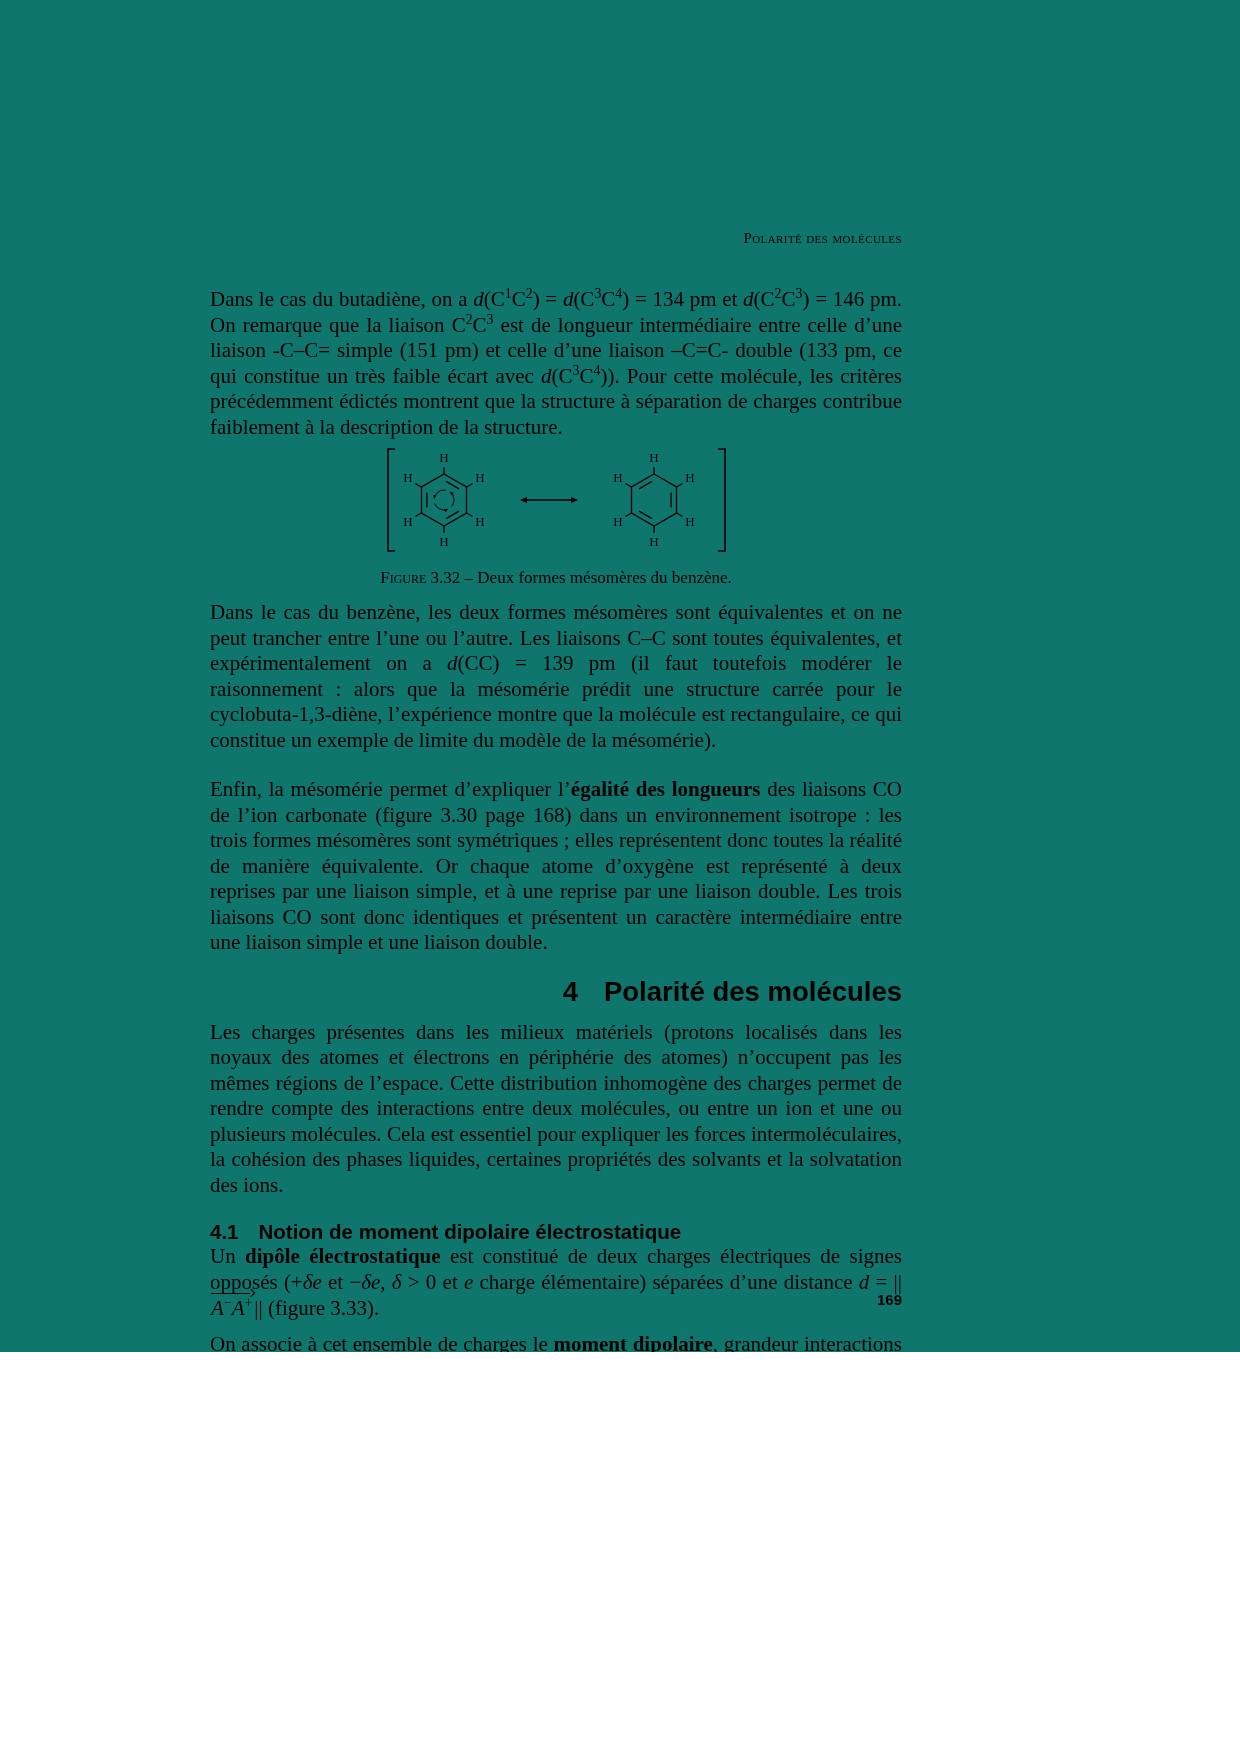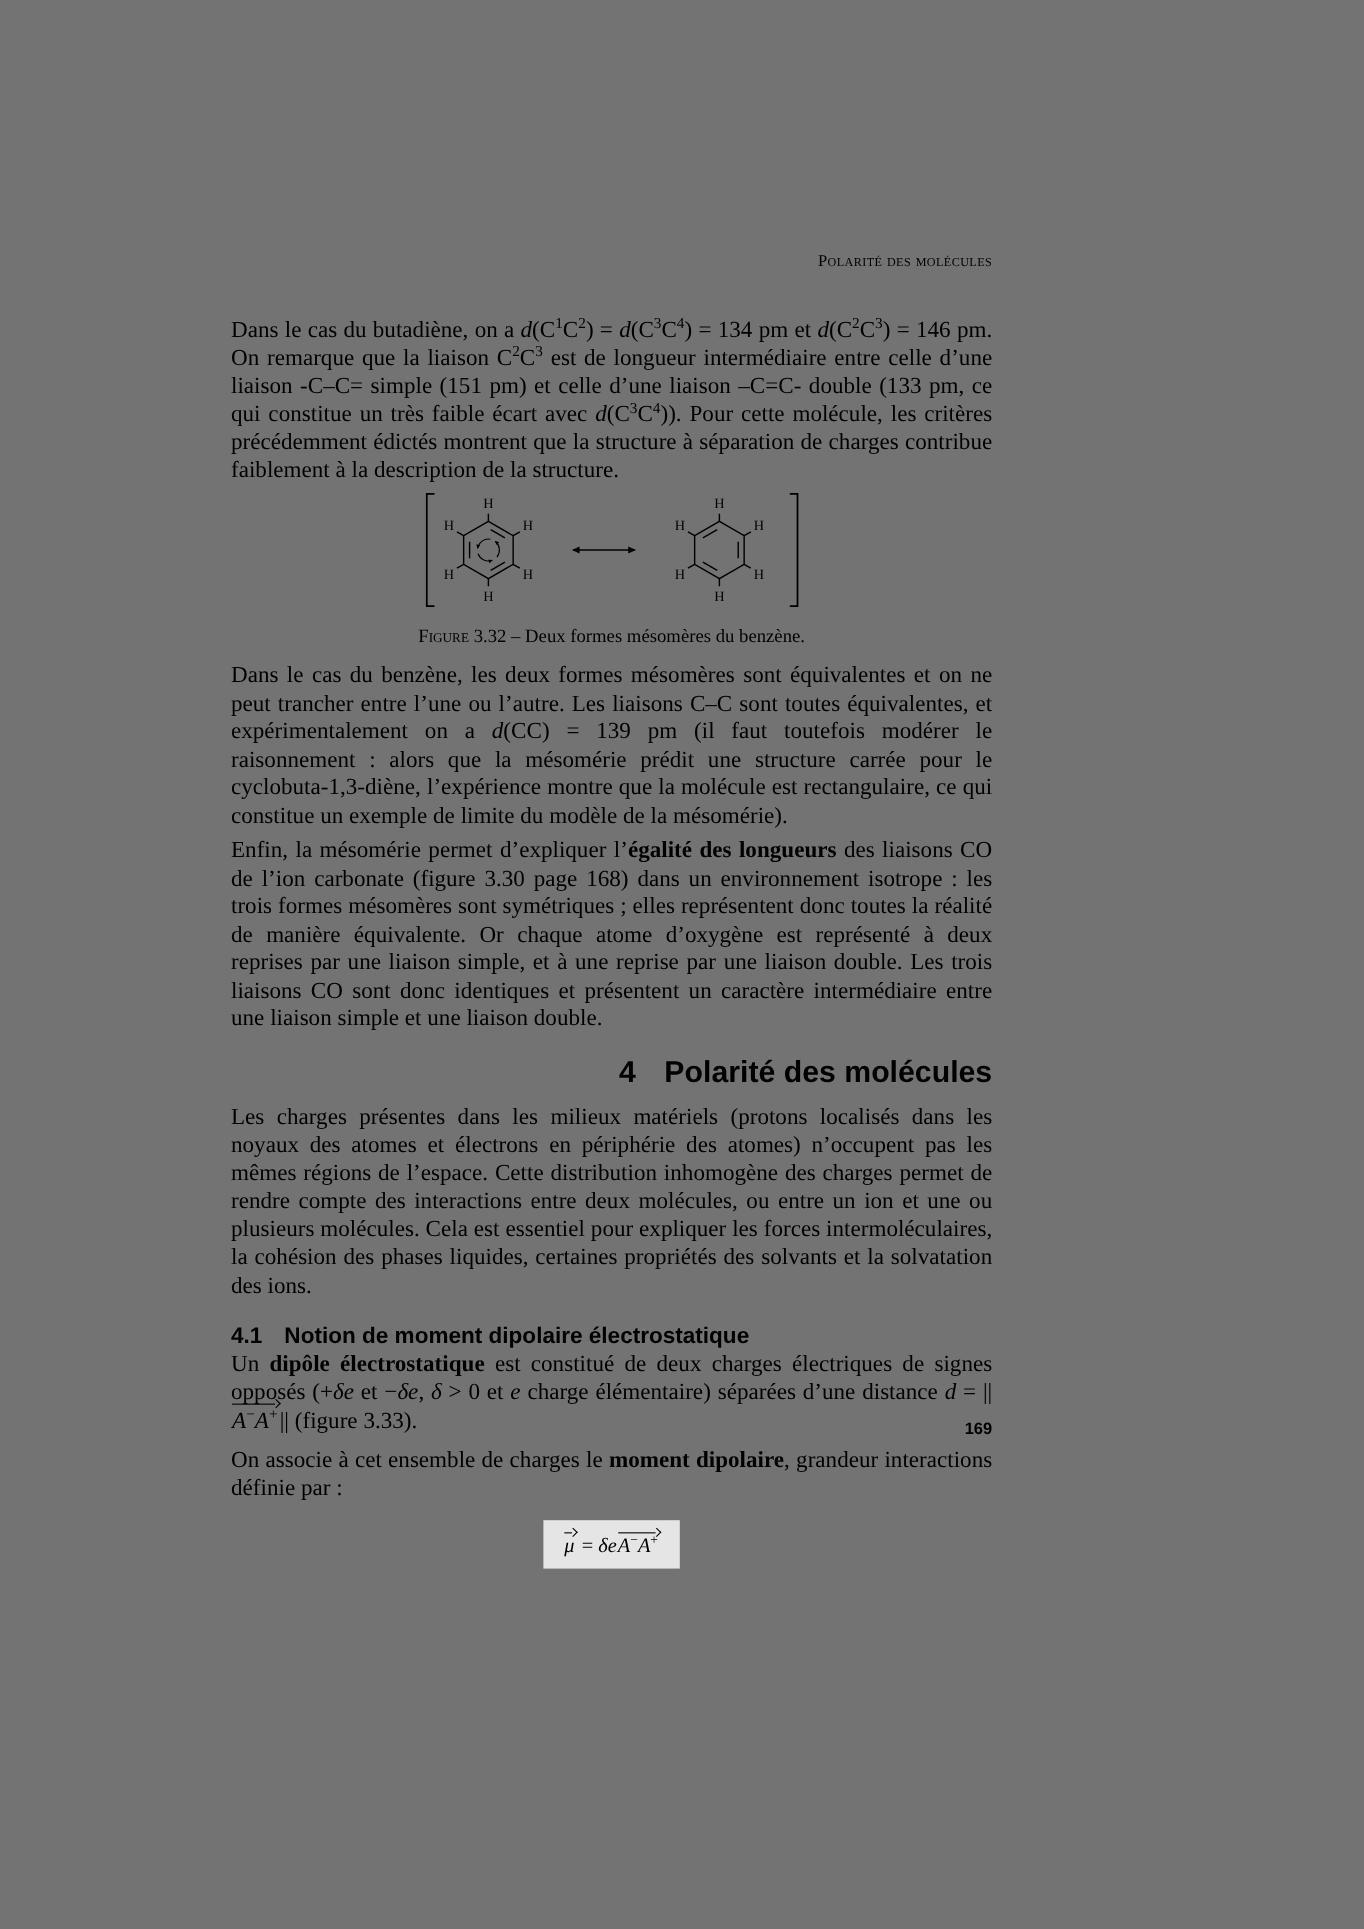--- a/index.html
+++ b/index.html
@@ -2,38 +2,38 @@
 <html lang="fr"><head>
 <meta charset="utf-8">
 <style>
   html, body { margin: 0; padding: 0; }
   body {
     width: 1240px; height: 1754px;
     background: #ffffff;
     font-family: "Liberation Serif", serif;
     color: #000;
   }
-  .page { position: relative; width: 1240px; height: 1754px; overflow: hidden; background: #737373; }
+  .page { position: relative; width: 1240px; height: 1352px; overflow: hidden; background: #0f766e; }
   .content { position: absolute; left: 210px; top: 230px; width: 692px; }
 
   .running-head {
     text-align: right;
     font-variant: small-caps;
     font-size: 15px;
     letter-spacing: 0.4px;
     margin-bottom: 40px;
   }
 
   .para {
     font-size: 21px;
     line-height: 25.5px;
     text-align: justify;
     margin: 0;
   }
-  .gap-sm { margin-top: 6px; }
+  .gap-sm { margin-top: 24px; }
   .gap-md { margin-top: 10px; }
   .gap-lg { margin-top: 12px; }
 
   .i { font-style: italic; }
   .b { font-weight: 700; }
   sup { font-size: 66%; line-height: 0; vertical-align: super; letter-spacing: 0; }
 
   
   .vec { position: relative; display: inline-block; padding: 1px 2px 0 1px; }
   .vec::after {

